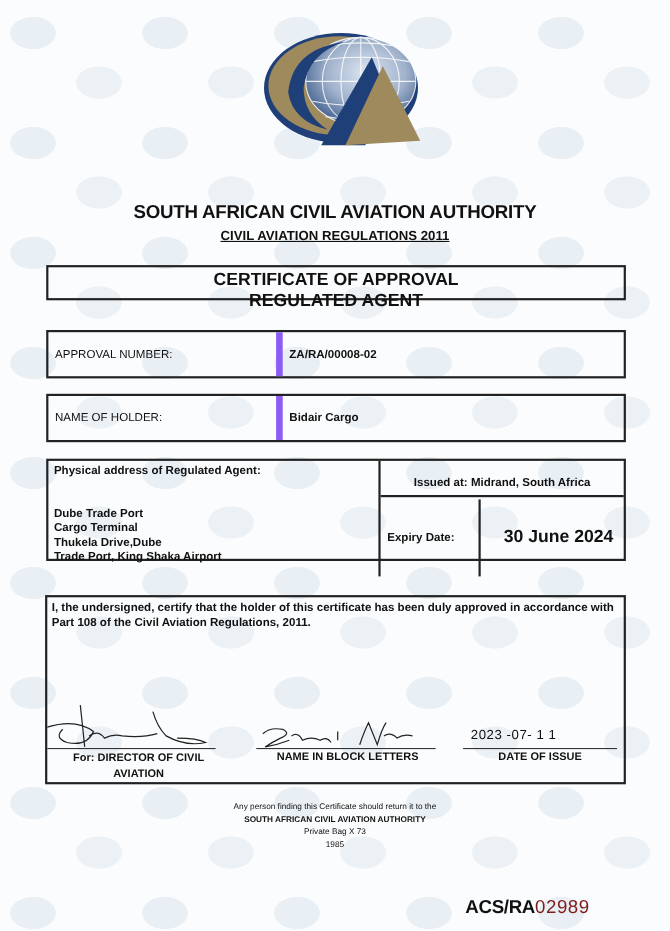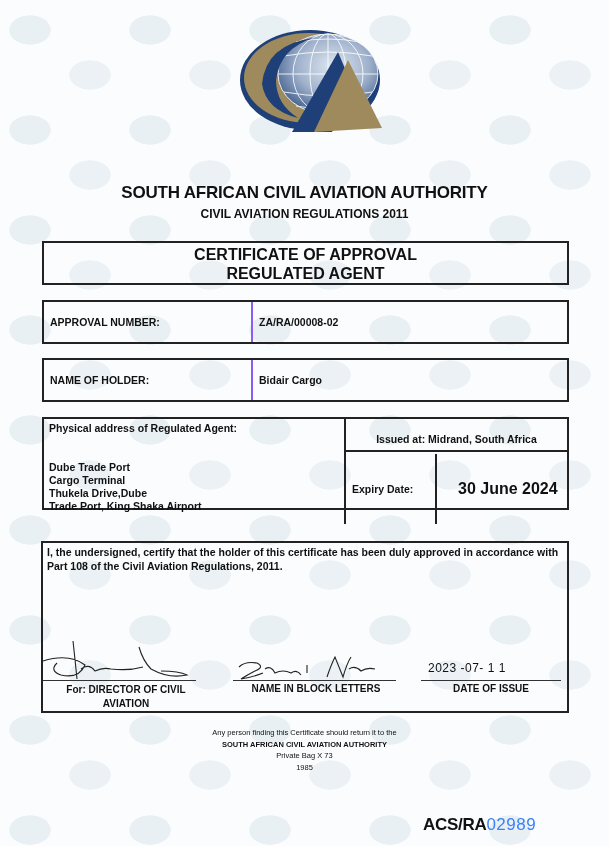--- a/index.html
+++ b/index.html
@@ -28,45 +28,46 @@
       text-align: center;
       font-weight: bold;
       font-size: 17px;
       letter-spacing: -0.2px;
     }
     .org-subtitle {
       left: 0; width: 609px; top: 207px;
       text-align: center;
       font-weight: bold;
       font-size: 12px;
+      text-decoration: underline;
     }
     .box {
       position: absolute;
       border: 2px solid #222;
       box-sizing: border-box;
       background: transparent;
     }
     .cert-box {
-      left: 42px; top: 241px; width: 527px; height: 44px;
+      left: 42px; top: 241px; width: 527px; height: 32px;
       text-align: center;
       font-weight: bold;
       font-size: 16px;
       line-height: 19px;
       padding-top: 2px;
     }
     .row-box {
       left: 42px; width: 527px; height: 44px;
       display: flex;
     }
     .row-box .label {
       width: 201px;
-      border-right: 2px solid #8b5cf6;
+      border-right: 6px solid #8b5cf6;
       display: flex; align-items: center;
       padding-left: 6px;
-      font-weight: bold;
+      font-weight: normal;
       font-size: 10.5px;
     }
     .row-box .value {
       flex: 1;
       display: flex; align-items: center;
       padding-left: 6px;
       font-weight: bold;
       font-size: 10.5px;
     }
     .addr-box {
@@ -123,21 +124,21 @@
     .return-note {
       left: 0; width: 609px; top: 727px;
       text-align: center; font-size: 7.5px; line-height: 11.5px;
     }
     .return-note .bold { font-weight: bold; }
     .serial {
       left: 423px; top: 815px;
       font-size: 17px; font-weight: bold; letter-spacing: -0.3px;
     }
     .serial .num {
-      color: #3b82f6; font-weight: normal; letter-spacing: 0.5px;
+      color: #7f1d1d; font-weight: normal; letter-spacing: 0.5px;
     }
   </style>
 </head>
 <body>
 
 <div class="abs logo">
   <svg width="148" height="112" viewBox="0 0 148 112">
     <defs>
       <radialGradient id="globeGrad" cx="55%" cy="40%" r="60%">
         <stop offset="0%" stop-color="#dfe7f2"></stop>

